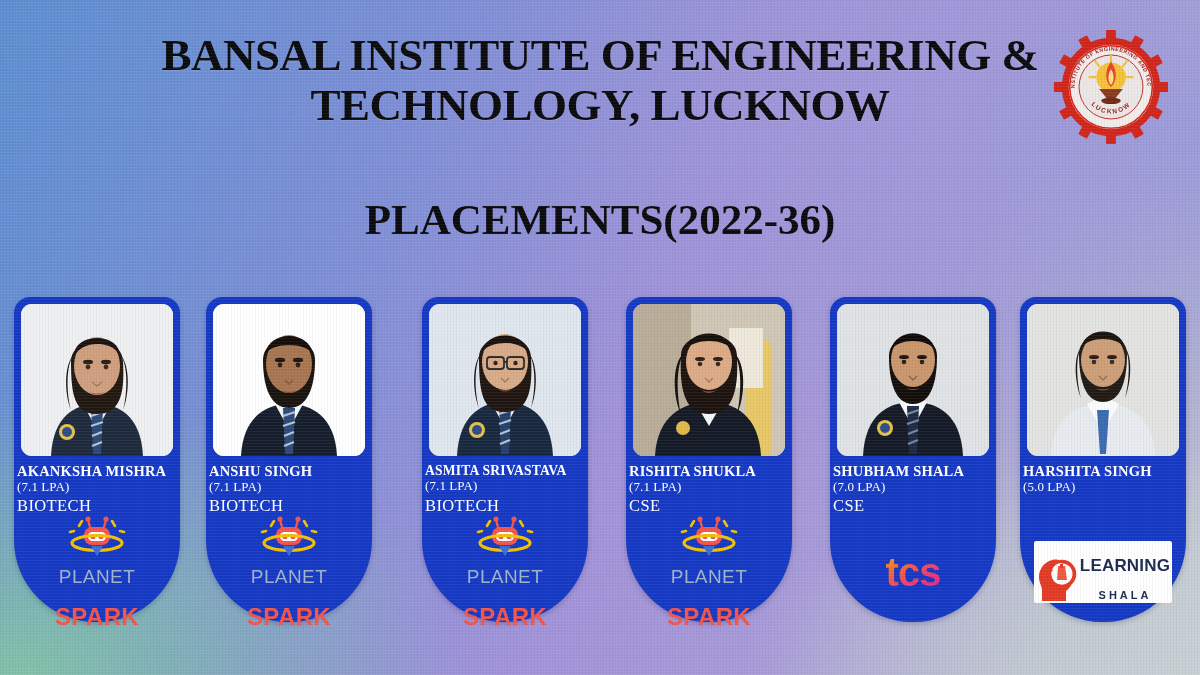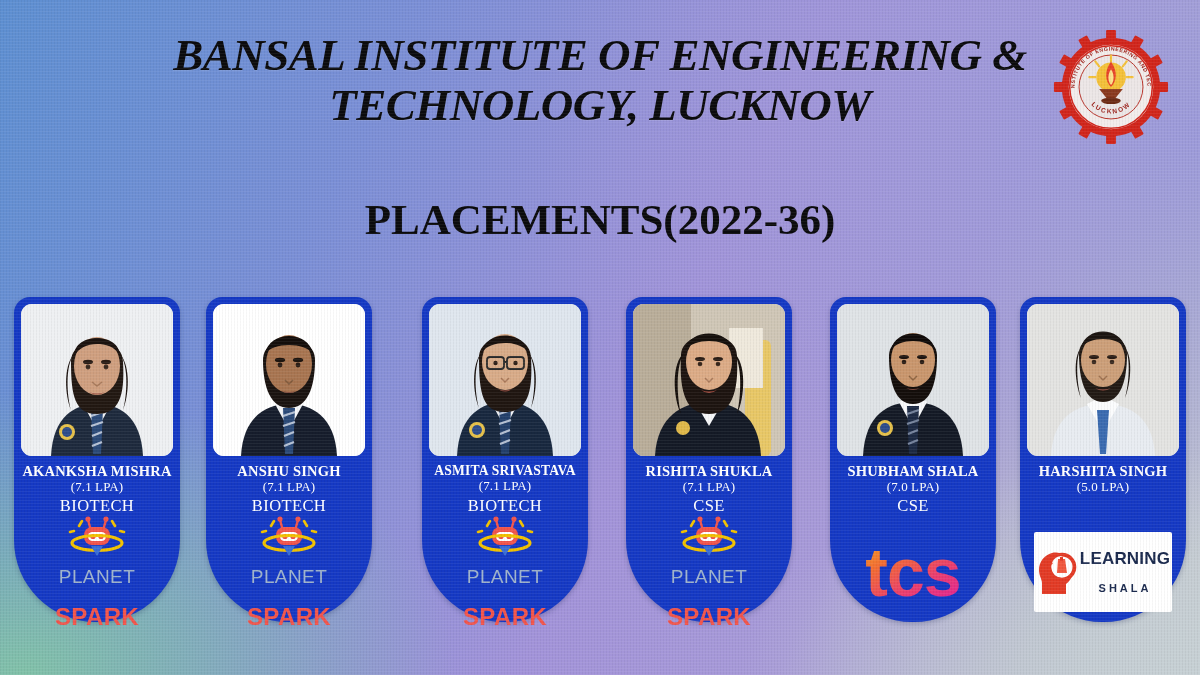--- a/index.html
+++ b/index.html
@@ -35,21 +35,20 @@
       repeating-linear-gradient(90deg, rgba(0,0,0,.25) 0 1px, rgba(0,0,0,0) 1px 3px);
   }
 
   
   .header {
     position: absolute;
     top: 30px;
     left: 0;
     width: 1200px;
     text-align: center;
-    font-style: italic;
   }
   .inst-title {
     font-family: "Liberation Serif", serif;
     font-weight: bold;
     font-size: 45px;
     line-height: 1.12;
     letter-spacing: -0.5px;
     color: #0b0b0d;
     margin: 0 auto;
     width: 1020px;
@@ -105,21 +104,20 @@
     overflow: hidden;
     background: #e9eaec;
   }
   .ph-svg { display:block; width:152px; height:152px; }
 
   .card .info {
     position: absolute;
     top: 167px;
     left: 3px;
     width: 160px;
-    text-align: center;
     color: #ffffff;
   }
   .s-name {
     font-family: "Liberation Serif", serif;
     font-weight: bold;
     font-size: 14.5px;
     letter-spacing: .2px;
     line-height: 1.05;
     white-space: nowrap;
   }
@@ -166,37 +164,37 @@
     letter-spacing: .4px;
     color: #f1554c;
     line-height: 1.05;
     margin-top: 18px;
   }
 
   
   .tcs-logo {
     font-family: "Liberation Sans", sans-serif;
     font-weight: bold;
-    font-size: 68px;
+    font-size: 40px;
     letter-spacing: -1px;
     line-height: 1;
     background: linear-gradient(150deg, #f5a623 0%, #f26b34 30%, #ea3f6e 62%, #e0219b 100%);
     -webkit-background-clip: text;
     background-clip: text;
     color: transparent;
   }
 
   
   .ls-box {
     width: 138px;
-    height: 80px;
+    height: 62px;
     background: #ffffff;
     border-radius: 2px;
     display: flex;
-    align-items: center;
+    align-items: flex-end;
     justify-content: center;
   }
   .ls-inner { display:flex; align-items:center; gap:2px; }
   .ls-text { line-height: 1; }
   .ls-t1 {
     font-family: "Liberation Sans", sans-serif;
     font-weight: bold;
     font-size: 17px;
     color: #1b2a4e;
     letter-spacing: .2px;

